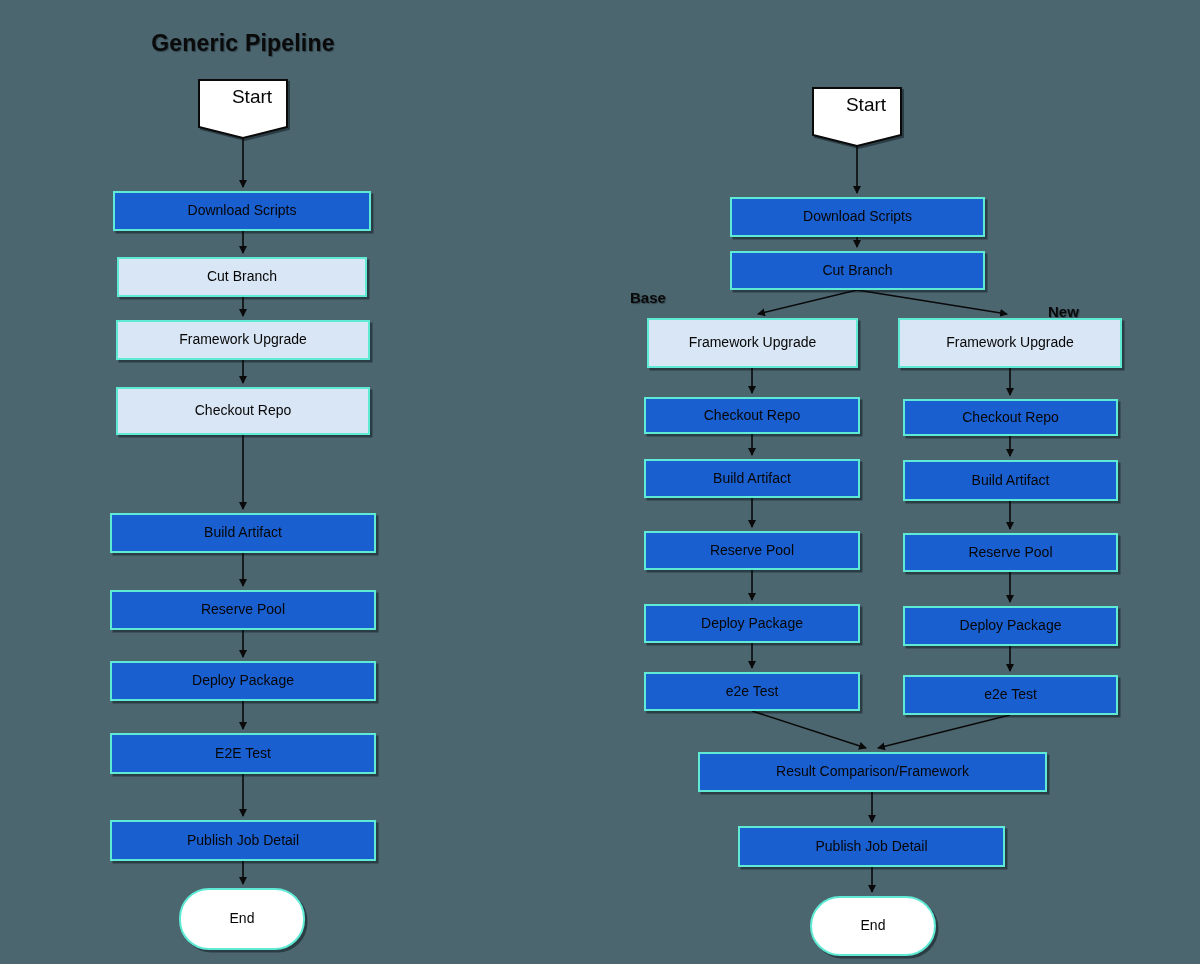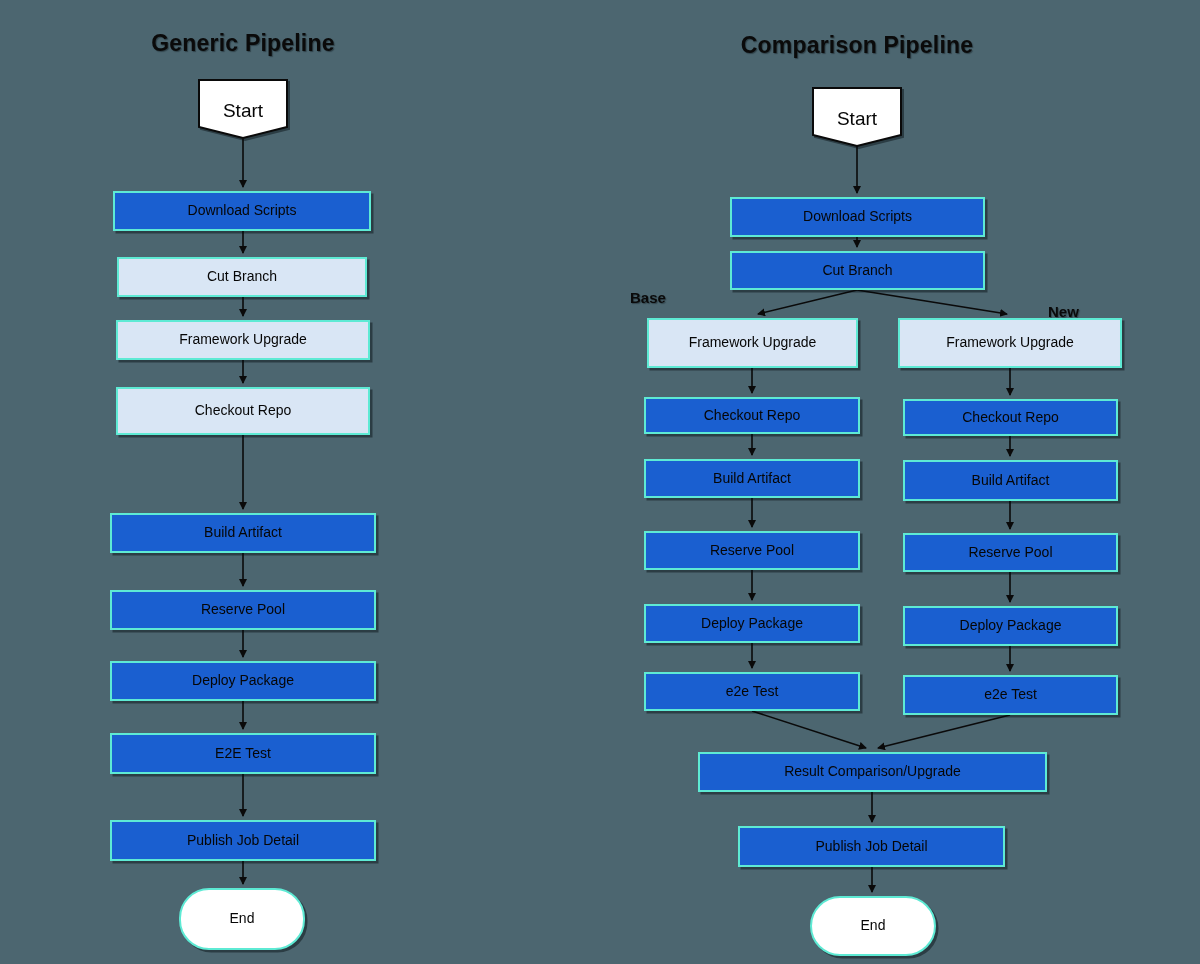--- a/index.html
+++ b/index.html
@@ -10,22 +10,22 @@
     letter-spacing:.2px;text-shadow:1px 1px 1px rgba(10,20,25,.45);}
   .node{position:absolute;display:flex;align-items:center;justify-content:center;
     border:2px solid #5eead4;box-sizing:border-box;font-size:14px;color:#060606;
     box-shadow:2.5px 2.5px 0 rgba(5,12,16,.45);text-align:center;line-height:1.25;}
   .node.dark{background:#1a5fd0;}
   .node.light{background:#d9e6f5;}
   .node.terminal{background:#ffffff;border-radius:30px;}
   .node.two-line span{display:inline-block;max-width:130px;}
   .pentagon{position:absolute;}
   .pentagon svg{filter:drop-shadow(2px 2px 0 rgba(5,12,16,.45));}
-  .pentagon .lbl{position:absolute;left:0;top:21px;width:100%;text-align:center;
-    font-size:19px;color:#060606;}
+  .pentagon .lbl{position:absolute;left:0;top:7px;width:100%;text-align:center;
+    font-size:19px;color:#060606;padding-left:9px;}
   .branch-label{position:absolute;font-size:15px;font-weight:bold;color:#0a0a0a;
     text-shadow:1px 1px 1px rgba(10,20,25,.4);}
 </style>
 </head>
 <body>
 
 <div class="canvas">
 
   <svg class="arrows" viewBox="0 0 1200 964">
     <defs>
@@ -84,21 +84,20 @@
   <div class="node light" style="left:117px;top:257px;width:250px;height:40px;">Cut Branch</div>
   <div class="node light" style="left:116px;top:320px;width:254px;height:40px;">Framework Upgrade</div>
   <div class="node light" style="left:116px;top:387px;width:254px;height:48px;">Checkout Repo</div>
   <div class="node dark" style="left:110px;top:513px;width:266px;height:40px;">Build Artifact</div>
   <div class="node dark" style="left:110px;top:590px;width:266px;height:40px;">Reserve Pool</div>
   <div class="node dark" style="left:110px;top:661px;width:266px;height:40px;">Deploy Package</div>
   <div class="node dark" style="left:110px;top:733px;width:266px;height:41px;">E2E Test</div>
   <div class="node dark" style="left:110px;top:820px;width:266px;height:41px;">Publish Job Detail</div>
   <div class="node terminal" style="left:179px;top:888px;width:126px;height:62px;">End</div>
 
-  <div class="pipeline-title" style="left:737px;top:32px;width:240px;">Comparison Pipeline</div>
 
   <div class="pentagon" style="left:812px;top:87px;width:90px;height:61px;">
     <svg width="90" height="61" viewBox="0 0 90 61">
       <polygon points="1,1 89,1 89,48 45,59 1,48" fill="#ffffff" stroke="#0a0a0a" stroke-width="2"></polygon>
     </svg>
     <div class="lbl">Start</div>
   </div>
 
   <div class="node dark" style="left:730px;top:197px;width:255px;height:40px;">Download Scripts</div>
   <div class="node dark" style="left:730px;top:251px;width:255px;height:39px;">Cut Branch</div>
@@ -117,17 +116,17 @@
 
   <div class="node light two-line" style="left:898px;top:318px;width:224px;height:50px;">
        <span>Framework Upgrade</span>
     </div>
   <div class="node dark" style="left:903px;top:399px;width:215px;height:37px;">Checkout Repo</div>
   <div class="node dark" style="left:903px;top:460px;width:215px;height:41px;">Build Artifact</div>
   <div class="node dark" style="left:903px;top:533px;width:215px;height:39px;">Reserve Pool</div>
   <div class="node dark" style="left:903px;top:606px;width:215px;height:40px;">Deploy Package</div>
   <div class="node dark" style="left:903px;top:675px;width:215px;height:40px;">e2e Test</div>
 
-  <div class="node dark" style="left:698px;top:752px;width:349px;height:40px;">Result Comparison/Upgrade</div>
+  <div class="node dark" style="left:698px;top:752px;width:349px;height:40px;">Result Comparison/Framework</div>
   <div class="node dark" style="left:738px;top:826px;width:267px;height:41px;">Publish Job Detail</div>
   <div class="node terminal" style="left:810px;top:896px;width:126px;height:60px;">End</div>
 
 </div>
 
 </body></html>

